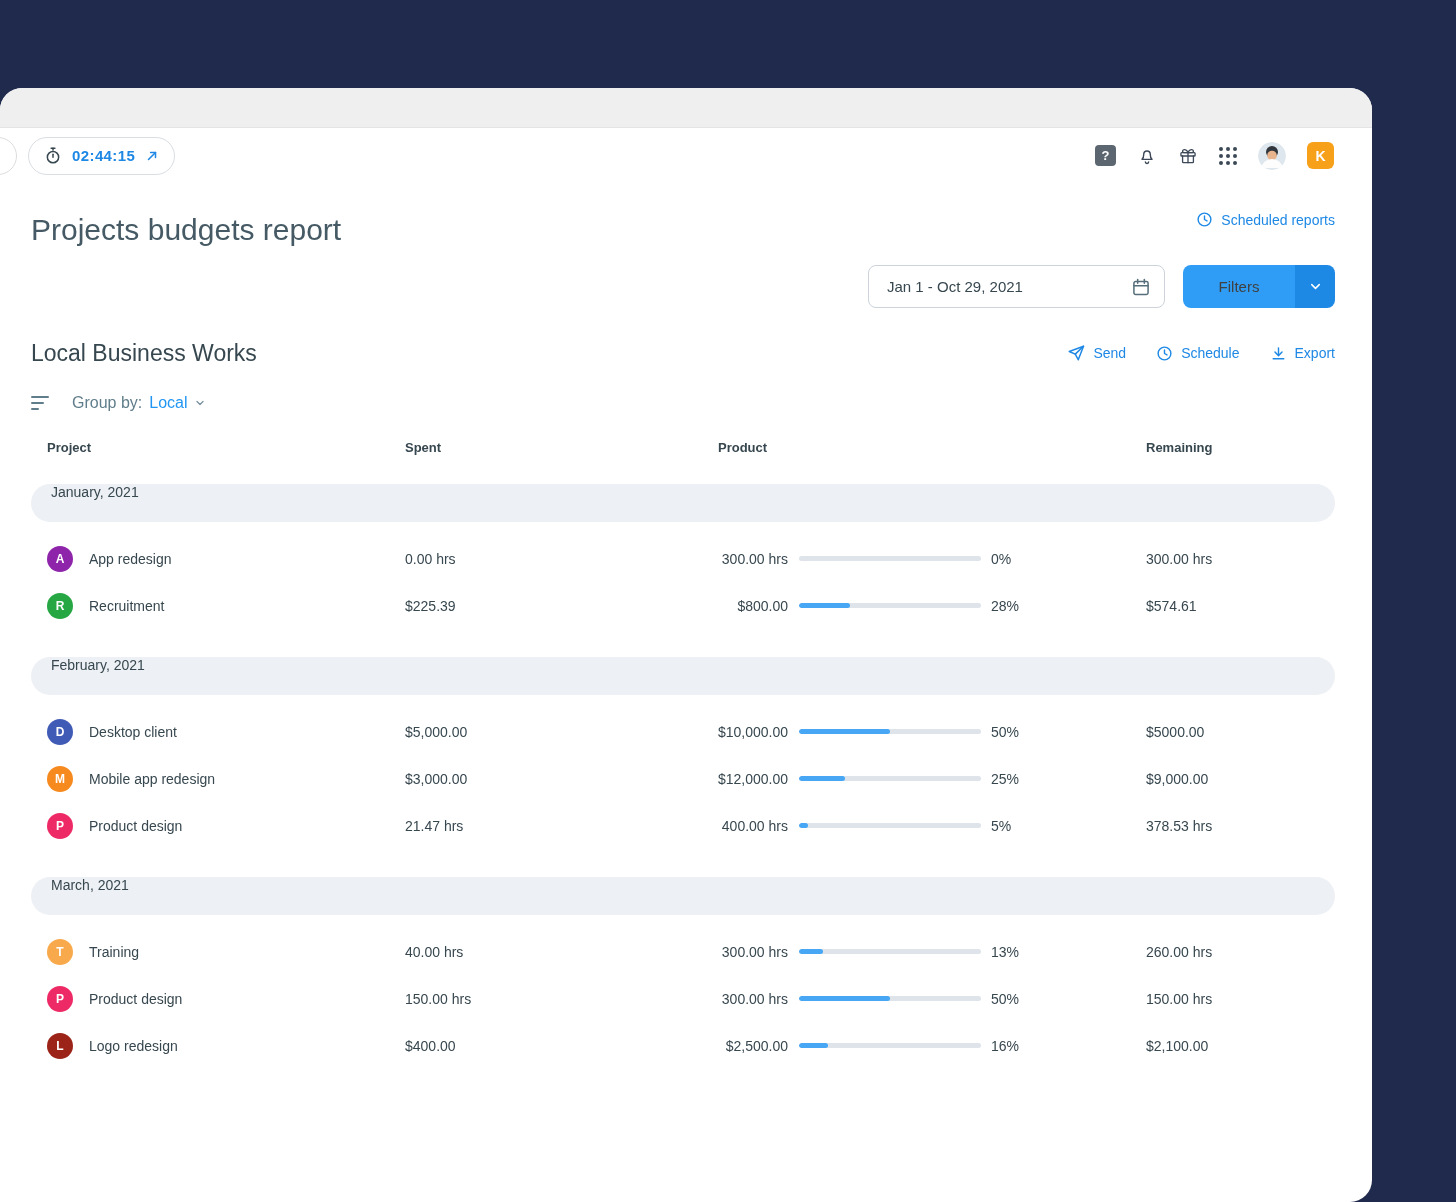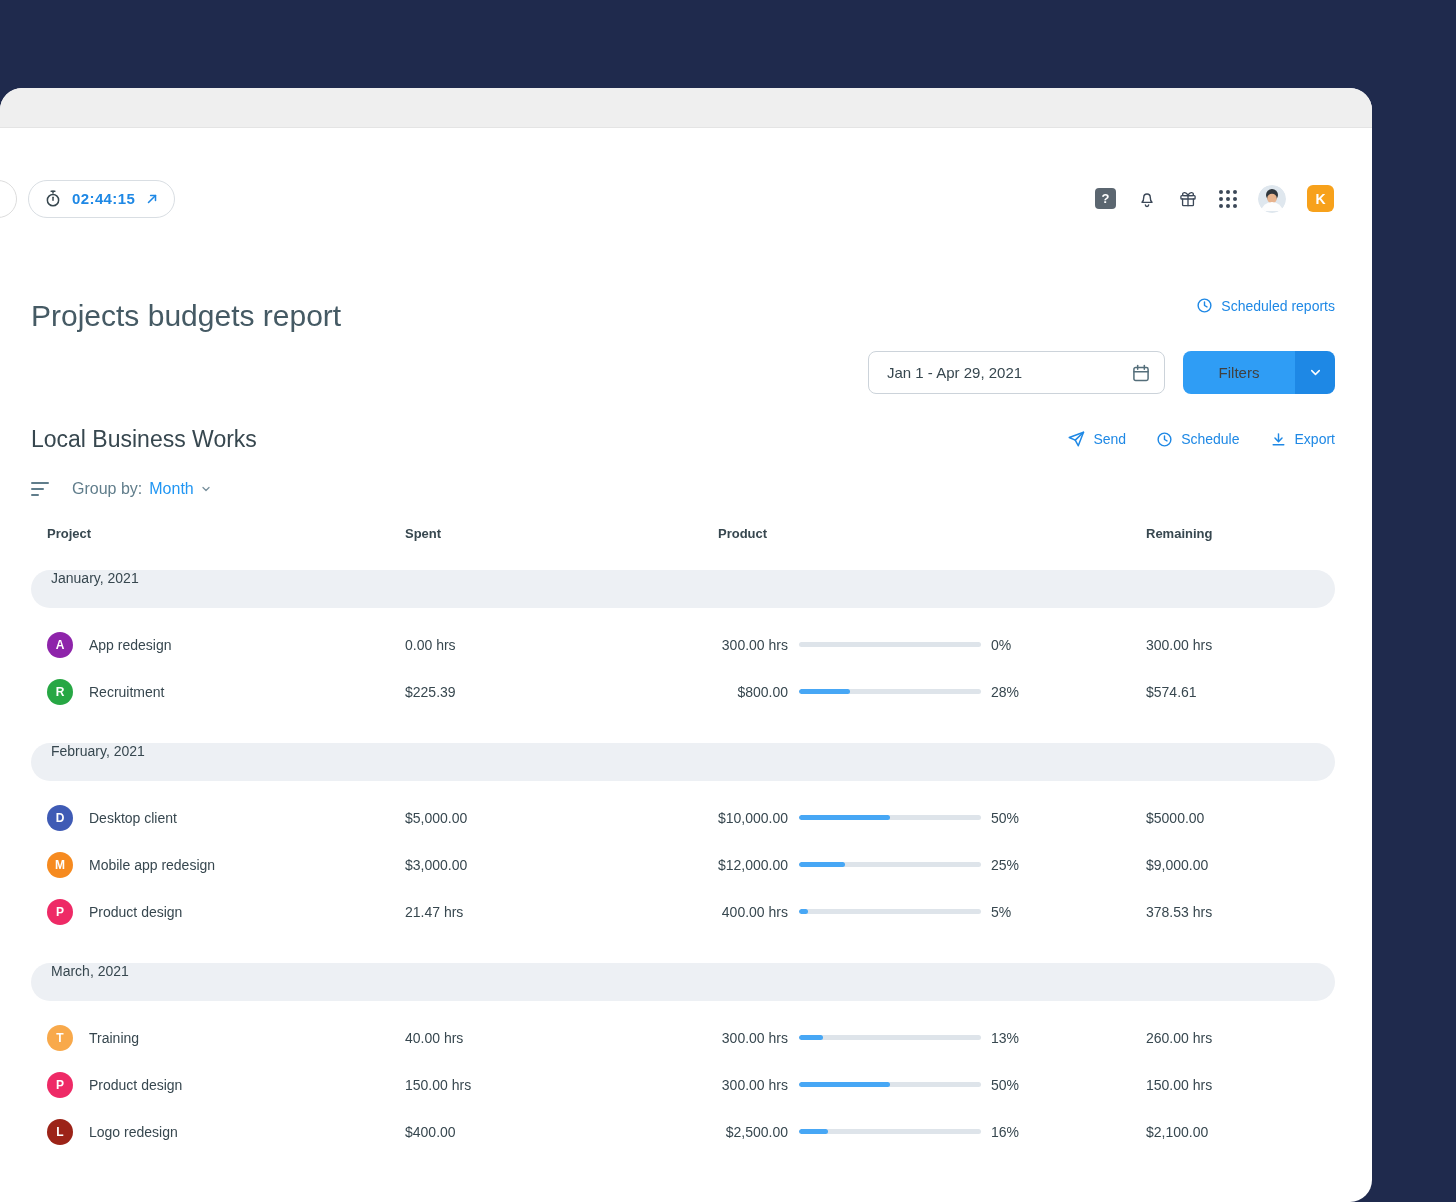--- a/index.html
+++ b/index.html
@@ -6,21 +6,21 @@
   html,body { width:1456px; height:1202px; }
   body {
     background:#1F2A4D;
     font-family:"Liberation Sans", sans-serif;
     overflow:hidden;
     position:relative;
   }
   .app-card {
     position:absolute; left:0; top:88px; width:1372px; height:1114px;
     background:#fff; border-radius:22px 22px 22px 0; overflow:hidden;
-    display:flex; flex-direction:column;gap:43px;
+    display:flex; flex-direction:column;
   }
   .chrome-strip { height:40px; background:#efefef; border-bottom:1px solid #e4e4e4; flex:0 0 auto; }
   .topbar {
     height:55px; background:#fff; display:flex; align-items:center;
     justify-content:space-between; padding-right:38px; position:relative; flex:0 0 auto;
   }
   .back-bubble {
     position:absolute; left:-21px; top:50%; transform:translateY(-50%);
     width:38px; height:38px; border-radius:50%; background:#fff; border:1px solid #dcdcdc;
   }
@@ -161,21 +161,21 @@
             <circle cx="12" cy="12" r="9"></circle>
               <path d="M12 7 v5 l3.5 2"></path>
           </svg>
         </span>
         <span>Scheduled reports</span>
       </div>
     </div>
 
     <div class="controls-row">
       <div class="date-input">
-        <span>Jan 1 - Apr 29, 2021</span>
+        <span>Jan 1 - Oct 29, 2021</span>
         <span>
           <svg width="20" height="20" viewBox="0 0 24 24" fill="none" stroke="#546E7A" stroke-width="1.8" stroke-linecap="round" stroke-linejoin="round">
             <rect x="3.5" y="5.5" width="17" height="15.5" rx="2"></rect>
               <line x1="8" y1="3" x2="8" y2="7.5"></line>
               <line x1="16" y1="3" x2="16" y2="7.5"></line>
               <line x1="3.5" y1="10.5" x2="20.5" y2="10.5"></line>
           </svg>
         </span>
       </div>
       <div class="filters-btn">
@@ -223,21 +223,21 @@
     </div>
 
     <div class="groupby-row">
       <span class="sort-icon">
           <i></i>
           <i></i>
           <i></i>
         </span>
       <span class="groupby-label">Group by:</span>
       <span class="groupby-value">
-        <span>Month</span>
+        <span>Local</span>
         <svg width="12" height="12" viewBox="0 0 24 24" fill="none" stroke="#78909C" stroke-width="2.6" stroke-linecap="round" stroke-linejoin="round">
           <polyline points="6 9 12 15 18 9"></polyline>
         </svg>
       </span>
     </div>
 
     <div class="grid-cols thead">
       <div class="c-project">Project</div>
       <div>Spent</div>
       <div>Product</div>

